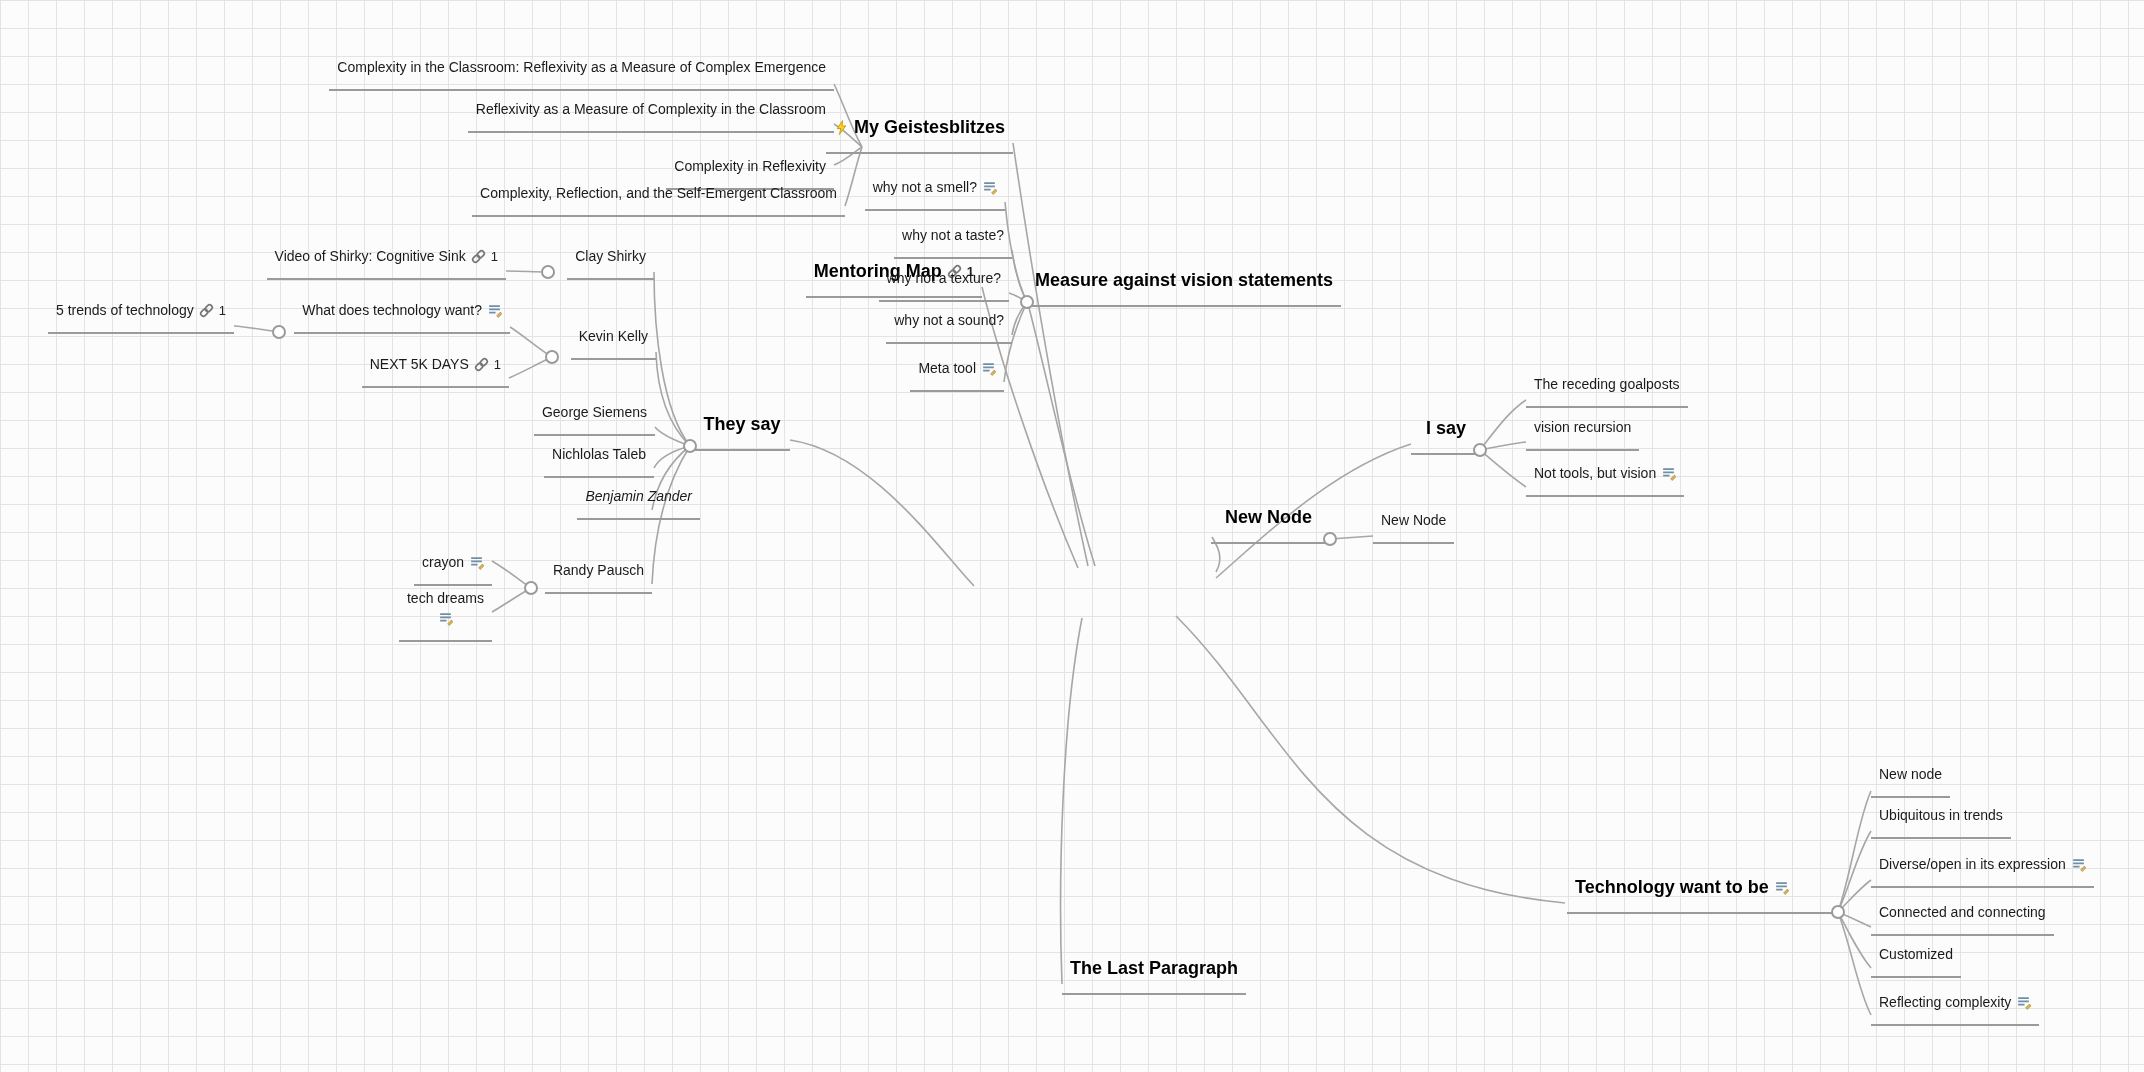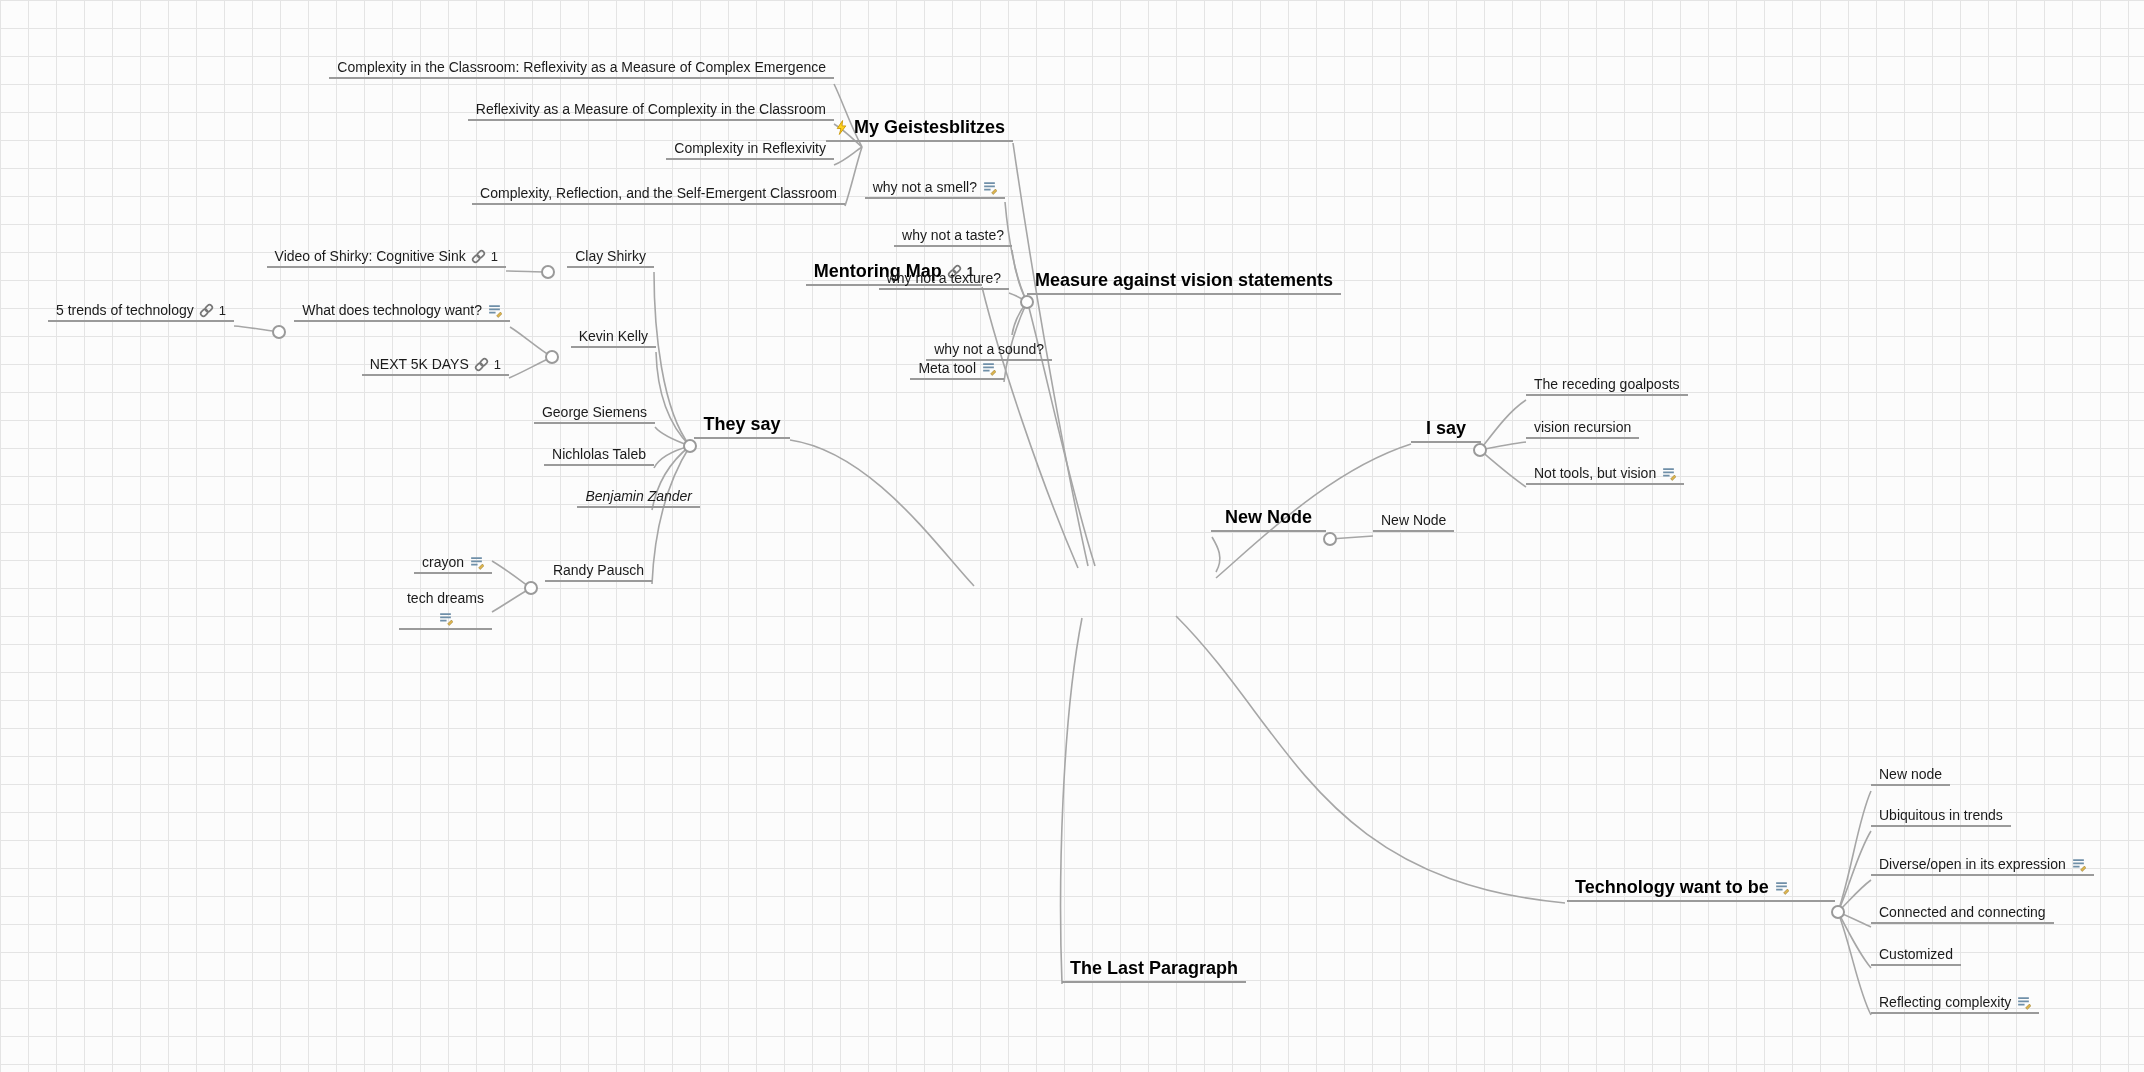--- a/index.html
+++ b/index.html
@@ -6,21 +6,21 @@
   #canvas{
     position:relative;width:2144px;height:1072px;overflow:hidden;
     background-color:#fcfcfc;
     background-image:linear-gradient(#e4e4e4 1px, transparent 1px),
                      linear-gradient(90deg,#e4e4e4 1px, transparent 1px);
     background-size:28px 28px;
     font-family:"Liberation Sans", sans-serif;
   }
   .node{
     position:absolute;display:flex;align-items:center;justify-content:center;gap:5px;
-    white-space:nowrap;padding:2px 8px 2px;border-bottom:2px solid #9a9a9a;
+    white-space:nowrap;padding:2px 8px 14px;border-bottom:2px solid #9a9a9a;
     color:#1a1a1a;font-size:14px;box-sizing:border-box;
   }
   .topic{font-size:18px;font-weight:bold;color:#000;}
   .jl{justify-content:flex-start;}
   .ic{width:15px;height:15px;flex:0 0 auto;}
   .cnt{font-size:13px;color:#222;}
   .knot{
     position:absolute;width:10px;height:10px;border:2px solid #9a9a9a;border-radius:50%;
     background:#fff;box-sizing:content-box;z-index:3;
   }
@@ -90,21 +90,21 @@
     <path d="M 1838 912 C 1850 935, 1860 955, 1871 968"></path>
     <path d="M 1838 912 C 1852 950, 1858 990, 1871 1015"></path>
   </svg>
 
   <div class="node" style="right:1310px;top:57px;">
     <span>Complexity in the Classroom: Reflexivity as a Measure of Complex Emergence</span>
   </div>
   <div class="node" style="right:1310px;top:99px;margin-left:15px;">
     <span>Reflexivity as a Measure of Complexity in the Classroom</span>
   </div>
-  <div class="node" style="right:1310px;top:138px;">
+  <div class="node" style="right:1310px;top:156px;">
     <span>Complexity in Reflexivity</span>
   </div>
   <div class="node" style="right:1299px;top:183px;">
     <span>Complexity, Reflection, and the Self-Emergent Classroom</span>
   </div>
   <div class="node topic" style="right:1131px;top:115px;">
     <svg class="ic" viewBox="0 0 14 14">
       <polygon points="8,0.5 3,8 6.5,8 5,13.5 11,5.5 7.5,5.5" fill="#ffd21e" stroke="#c79200" stroke-width="0.8"></polygon>
     </svg>
     <span>My Geistesblitzes</span>
@@ -131,21 +131,21 @@
       <path d="M2 3h10M2 6h10M2 9h6" stroke="#6f8fa8" stroke-width="1.6" fill="none"></path>
       <path d="M9 12 L12.5 8.5 L14 10 L10.5 13.5 Z" fill="#e0b64e" stroke="#8a7430" stroke-width="0.5"></path>
     </svg>
   </div>
   <div class="node" style="right:1132px;top:225px;">
     <span>why not a taste?</span>
   </div>
   <div class="node" style="right:1135px;top:268px;">
     <span>why not a texture?</span>
   </div>
-  <div class="node" style="right:1092px;top:310px;margin-top:29px;">
+  <div class="node" style="right:1132px;top:310px;">
     <span>why not a sound?</span>
   </div>
   <div class="node" style="right:1140px;top:358px;">
     <span>Meta tool</span>
     <svg class="ic" viewBox="0 0 14 14">
       <path d="M2 3h10M2 6h10M2 9h6" stroke="#6f8fa8" stroke-width="1.6" fill="none"></path>
       <path d="M9 12 L12.5 8.5 L14 10 L10.5 13.5 Z" fill="#e0b64e" stroke="#8a7430" stroke-width="0.5"></path>
     </svg>
   </div>
 

